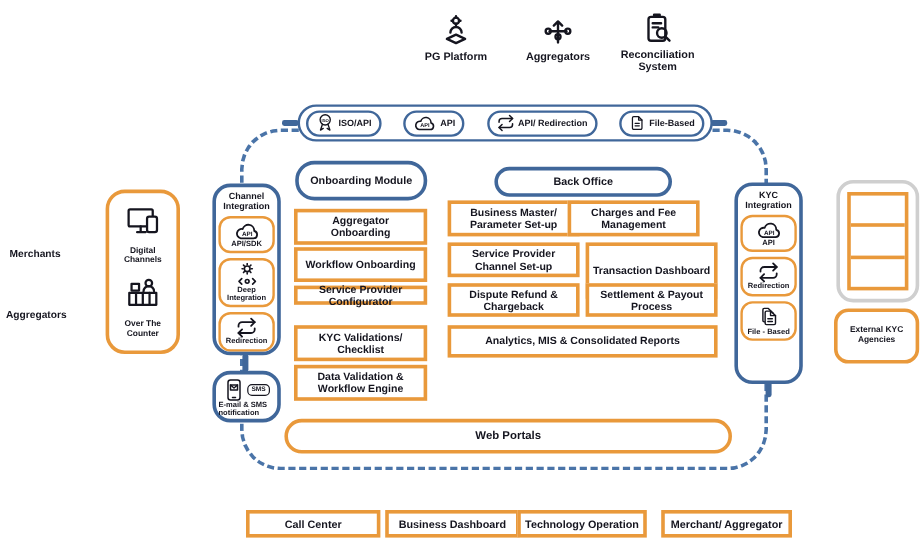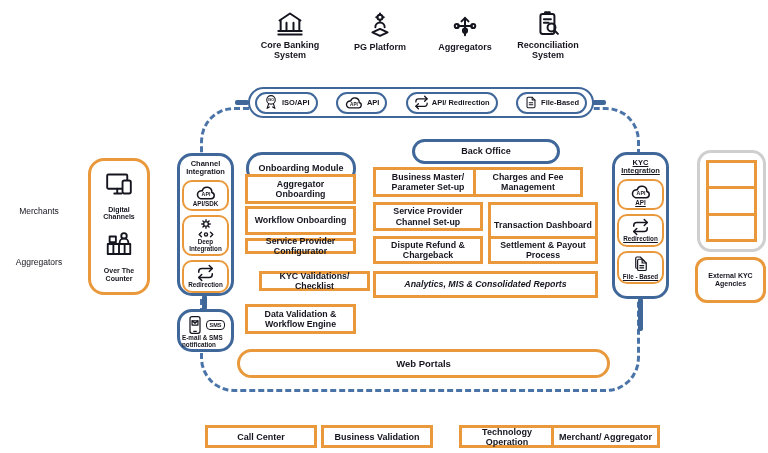--- a/index.html
+++ b/index.html
@@ -41,21 +41,21 @@
   .mini{width:47px;border:2.5px solid var(--orange);border-radius:10px;background:#fff;
     display:flex;flex-direction:column;align-items:center;justify-content:center;padding:2px 1px;margin-bottom:4px;}
   .mini .lbl{font-size:6.3px;font-weight:700;line-height:1.05;text-align:center;}
 
   .vstub{width:5px;background:var(--blue);border-radius:2px;z-index:2;}
 
   
   .chanbox{left:88px;top:158px;width:62px;height:137px;border:3.5px solid var(--orange);border-radius:16px;
     background:#fff;display:flex;flex-direction:column;align-items:center;justify-content:space-around;padding:5px 2px;z-index:3;}
   .chanbox .lbl{font-size:7px;font-weight:700;line-height:1.1;text-align:center;}
-  .actor{font-size:8.5px;font-weight:400;text-align:center;}
+  .actor{font-size:8.5px;font-weight:700;}
 
   
   .greybox{left:697px;top:150px;width:69px;height:102px;border:3px solid var(--grey);border-radius:14px;background:#fff;z-index:3;padding:7px 6px;}
   .greytbl{width:100%;height:100%;border:3.5px solid var(--orange);display:flex;flex-direction:column;}
   .greytbl .row{flex:1;border-bottom:3.5px solid var(--orange);}
   .greytbl .row:last-child{border-bottom:none;}
   .extbox{left:695px;top:257px;width:71px;height:46px;border:3.5px solid var(--orange);border-radius:12px;
     background:#fff;font-size:7px;font-weight:700;line-height:1.15;z-index:3;padding:2px;}
 
   
@@ -63,30 +63,20 @@
 
   svg{display:block;}
   .sms-bubble{border:1.8px solid var(--dark);border-radius:4px;background:#fff;font-size:5.5px;font-weight:700;
     padding:1px 3px;position:relative;}
 </style>
 </head>
 <body>
 
 <div id="stage">
 
-  <div class="abs sys" style="left:244px;top:10px;">
-    <span>
-      <svg width="30" height="28" viewBox="0 0 24 24" fill="none" stroke="#15151F" stroke-width="1.7" stroke-linecap="round" stroke-linejoin="round">
-        <path d="M3 9 12 3l9 6"></path>
-          <path d="M4 9v9M9 11v7M15 11v7M20 9v9"></path>
-          <path d="M2 18h20M2 21h20"></path>
-      </svg>
-    </span>
-    <span class="lbl">Core Banking System</span>
-  </div>
 
   <div class="abs sys" style="left:334px;top:12px;">
     <span>
       <svg width="28" height="28" viewBox="0 0 24 24" fill="none" stroke="#15151F" stroke-width="1.7" stroke-linecap="round" stroke-linejoin="round">
         <circle cx="12" cy="4.5" r="2.2"></circle>
         <path d="M12 2.3v-1M12 6.7v1M9.8 4.5h-1M14.2 4.5h1"></path>
         <path d="M8 13a4 4 0 0 1 8 0"></path>
         <path d="M5.5 17.5 12 14.5l6.5 3-6.5 3z"></path>
       </svg>
     </span>
@@ -236,39 +226,39 @@
           <path d="M8.5 19.5h3"></path>
           <rect x="6.5" y="7" width="7" height="5"></rect>
           <path d="m6.5 7 3.5 3 3.5-3"></path>
         </svg>
       </span>
       <span class="sms-bubble">SMS</span>
     </div>
     <span class="lbl" style="font-size:6.3px;font-weight:700;line-height:1.1;">E-mail &amp; SMS notification</span>
   </div>
 
-  <div class="abs bluehdr ctr" style="left:246px;top:152px;width:110px;height:33px;">Onboarding Module</div>
+  <div class="abs bluehdr ctr" style="left:246px;top:134px;width:110px;height:33px;">Onboarding Module</div>
   <div class="abs obox ctr" style="left:245px;top:174px;width:111px;height:30px;">Aggregator Onboarding</div>
   <div class="abs obox ctr" style="left:245px;top:206px;width:111px;height:29px;">Workflow Onboarding</div>
   <div class="abs obox ctr" style="left:245px;top:238px;width:111px;height:16px;text-align:center;">Service Provider Configurator</div>
-  <div class="abs obox ctr" style="left:259px;top:271px;width:111px;height:20px;">KYC Validations/ Checklist</div>
+  <div class="abs obox ctr" style="left:245px;top:271px;width:111px;height:30px;">KYC Validations/ Checklist</div>
   <div class="abs obox ctr" style="left:245px;top:304px;width:111px;height:30px;">Data Validation &amp; Workflow Engine</div>
 
   <div class="abs bluehdr ctr" style="left:412px;top:139px;width:148px;height:25px;border-radius:13px;">Back Office</div>
   <div class="abs obox ctr" style="left:373px;top:167px;width:110px;height:30px;">Business Master/ Parameter Set-up</div>
   <div class="abs obox ctr" style="left:473px;top:167px;width:110px;height:30px;">Charges and Fee Management</div>
   <div class="abs obox ctr" style="left:373px;top:202px;width:110px;height:29px;">Service Provider Channel Set-up</div>
   <div class="abs obox ctr" style="left:488px;top:202px;width:110px;height:47px;">Transaction Dashboard</div>
   <div class="abs obox ctr" style="left:373px;top:236px;width:110px;height:28px;">Dispute Refund &amp; Chargeback</div>
   <div class="abs obox ctr" style="left:488px;top:236px;width:110px;height:28px;">Settlement &amp; Payout Process</div>
-  <div class="abs obox ctr" style="left:373px;top:271px;width:225px;height:27px;font-style:italic;">Analytics, MIS &amp; Consolidated Reports</div>
+  <div class="abs obox ctr" style="left:373px;top:271px;width:225px;height:27px;">Analytics, MIS &amp; Consolidated Reports</div>
 
   <div class="abs opill ctr" style="left:237px;top:349px;width:373px;height:29px;text-align:right;">Web Portals</div>
 
-  <div class="abs sidecol" style="left:612px;top:152px;width:57px;height:147px;text-decoration:underline;">
+  <div class="abs sidecol" style="left:612px;top:152px;width:57px;height:168px;">
     <span class="title">KYC Integration</span>
     <div class="mini">
       <span>
         <svg width="24" height="17" viewBox="0 0 24 18" fill="none" stroke="#15151F" stroke-width="1.6" stroke-linecap="round" stroke-linejoin="round">
           <path d="M6.3 15.5h11.2a3.3 3.3 0 0 0 .7-6.5A5.2 5.2 0 0 0 8 7.3 3.8 3.8 0 0 0 6.3 15.5Z"></path>
           <text x="12" y="13.2" font-size="5.6" font-weight="700" text-anchor="middle" fill="#15151F" stroke="none">API</text>
         </svg>
       </span>
       <span class="lbl">API</span>
     </div>
@@ -301,17 +291,17 @@
   <div class="abs greybox">
     <div class="greytbl">
       <div class="row"></div>
       <div class="row"></div>
       <div class="row"></div>
     </div>
   </div>
   <div class="abs extbox ctr">External KYC Agencies</div>
 
   <div class="abs botbox ctr" style="left:205px;width:112px;">Call Center</div>
-  <div class="abs botbox ctr" style="left:321px;width:112px;">Business Validation</div>
-  <div class="abs botbox ctr" style="left:459px;width:96px;">Technology Operation</div>
+  <div class="abs botbox ctr" style="left:321px;width:112px;">Business Dashboard</div>
+  <div class="abs botbox ctr" style="left:431px;width:108px;">Technology Operation</div>
   <div class="abs botbox ctr" style="left:551px;width:109px;">Merchant/ Aggregator</div>
 
 </div>
 
 </body></html>

